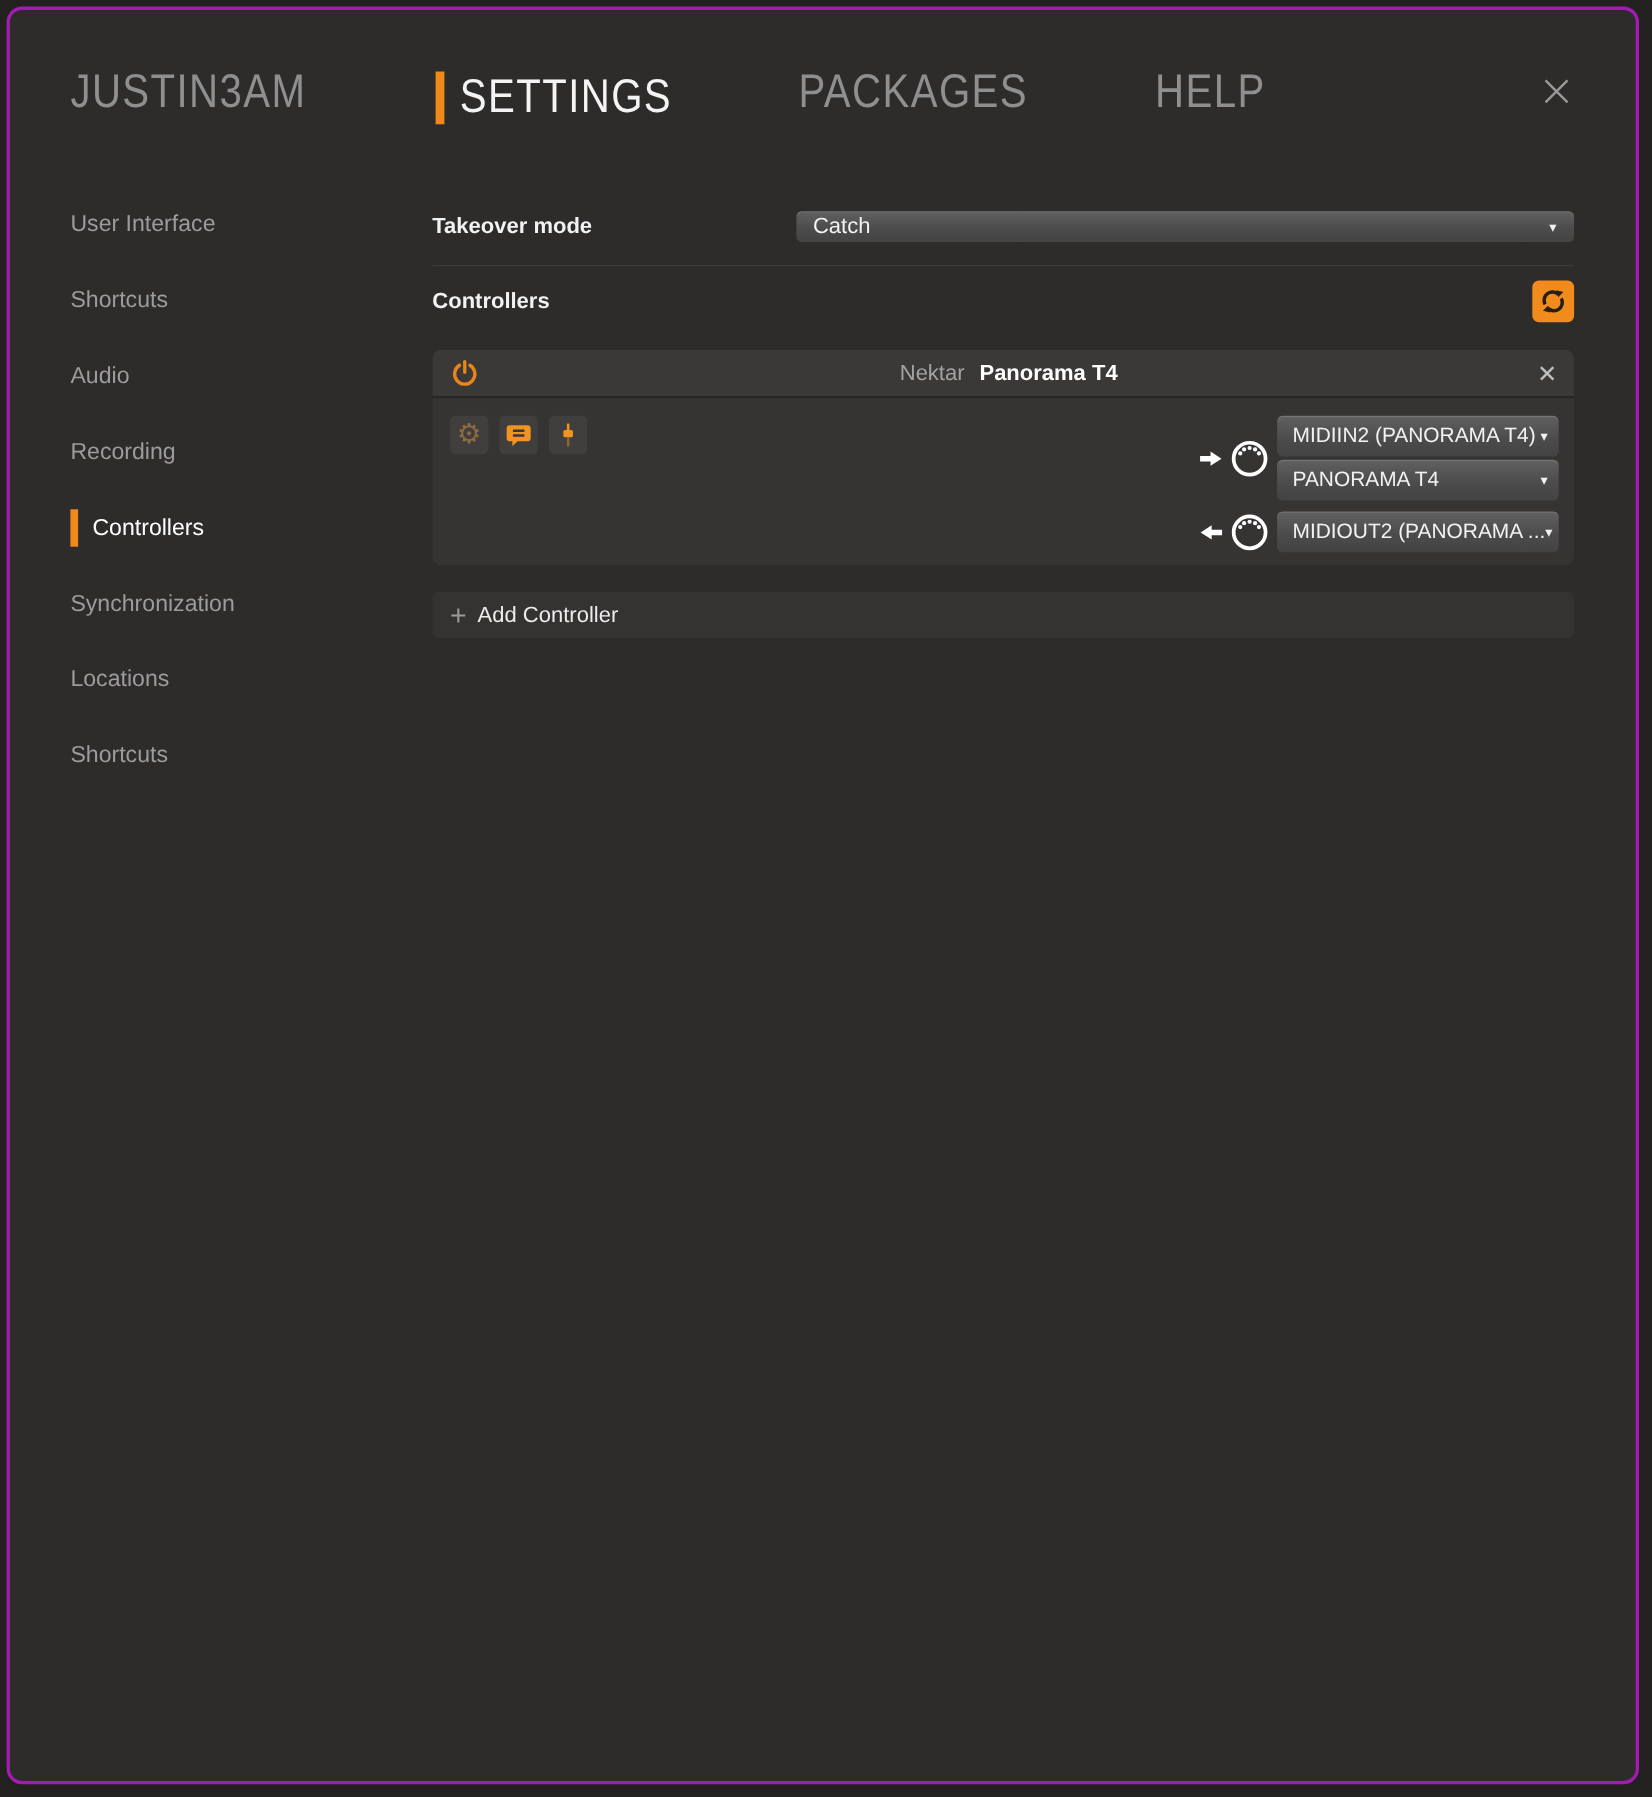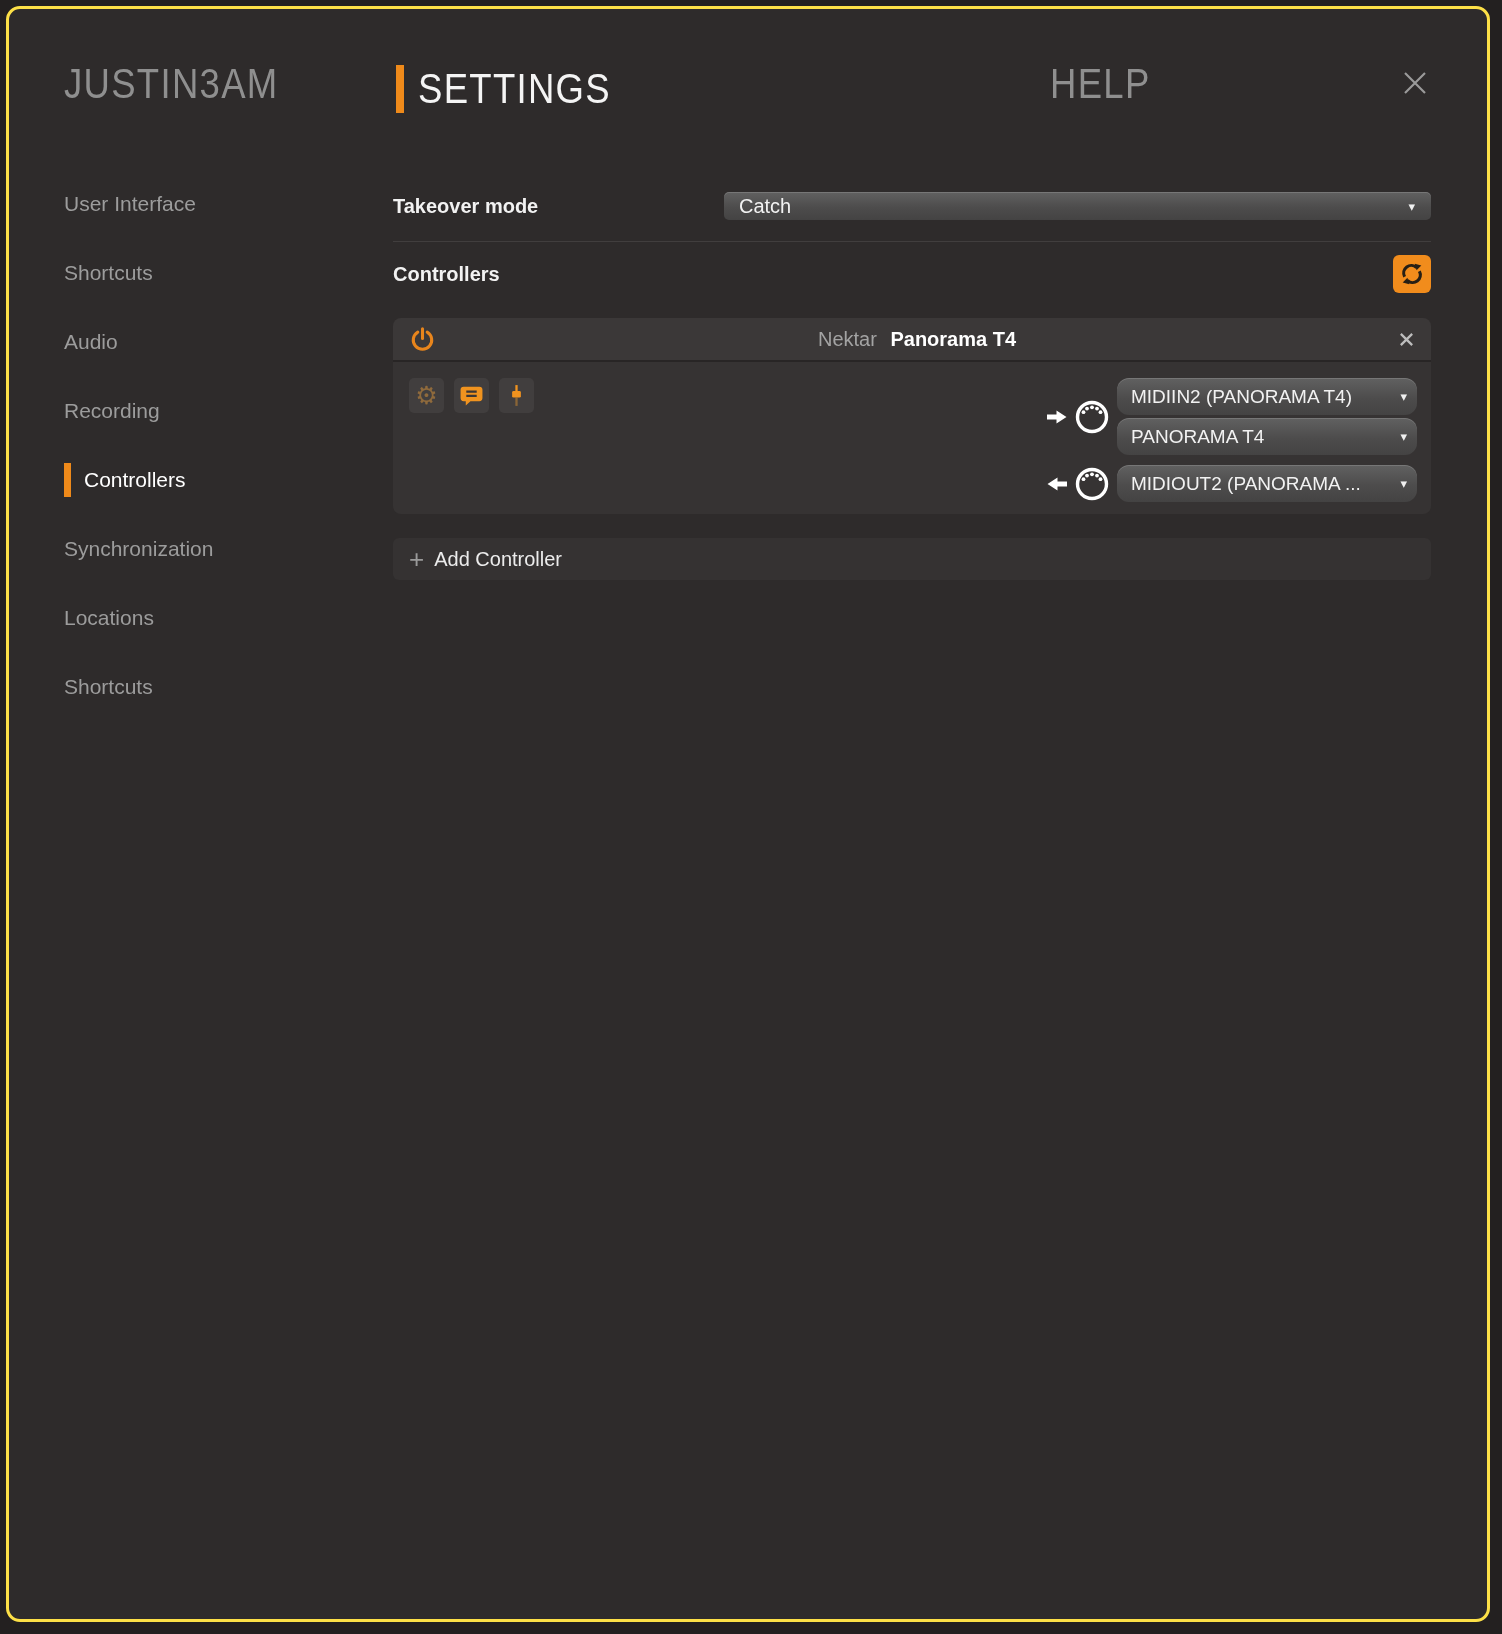--- a/index.html
+++ b/index.html
@@ -1,20 +1,20 @@
 <!DOCTYPE html>
 <html><head>
 <meta charset="utf-8">
 <style>
   * { margin:0; padding:0; box-sizing:border-box; }
   html,body { width:1502px; height:1634px; background:#232020; overflow:hidden;
     font-family:"Liberation Sans", sans-serif; }
 
   .dialog { position:absolute; left:6px; top:6px; width:1484px; height:1616px;
-    background:#2e2b2b; border:3px solid #fde047; border-radius:14px; overflow:hidden; }
+    background:#2e2b2b; border:3px solid #a21caf; border-radius:14px; overflow:hidden; }
 
   
   .nav { position:absolute; left:55px; right:55px; top:44px; height:60px; }
   .nav-item { position:absolute; top:0; height:60px; display:flex; align-items:center;
     cursor:default; }
   .nav-label { font-size:43px; font-weight:300; letter-spacing:1.5px; color:#8f8f8f;
     transform:scaleX(0.85); transform-origin:left center; white-space:nowrap; }
   .nav-brand { left:0; }
   .nav-tab-settings { left:332px;align-items:flex-end; }
   .nav-tab-settings .nav-label { color:#f4f4f4; }
@@ -61,21 +61,21 @@
 
   .icon-btn-row { position:absolute; left:16px; top:16px; display:flex; gap:10px; }
   .icon-btn { width:35px; height:35px; background:#413e3e; border-radius:5px;
     display:flex; align-items:center; justify-content:center; cursor:pointer; }
   .gear-glyph { font-size:25px; color:#8f6a3c; line-height:1; }
 
   .io-col { position:absolute; right:14px; top:16px; }
   .io-group { display:flex; align-items:center; }
   .io-icons { display:flex; align-items:center; gap:6px; margin-right:7px; }
   .dd-stack { display:flex; flex-direction:column; gap:3px; }
-  .dd-port { width:300px; height:37px; font-size:19px; padding:0 10px 0 14px; white-space:nowrap;border-radius:12px; }
+  .dd-port { width:256px; height:37px; font-size:19px; padding:0 10px 0 14px; white-space:nowrap; }
   .io-group-out { margin-top:10px; }
 
   
   .add-row { margin-top:24px; height:42px; background:#353232; border-radius:6px;
     display:flex; align-items:center; padding-left:16px; cursor:pointer; }
   .add-plus { font-size:26px; font-weight:300; color:#9a9a9a; }
   .add-label { font-size:20px; color:#ececec; margin-left:10px; }
 
   svg { display:block; }
 </style>
@@ -84,20 +84,23 @@
 
 <div class="dialog">
 
   <div class="nav">
     <div class="nav-item nav-brand">
       <span class="nav-label">JUSTIN3AM</span>
     </div>
     <div class="nav-item nav-tab-settings">
       <span class="nav-accent-bar"></span>
       <span class="nav-label">SETTINGS</span>
+    </div>
+    <div class="nav-item nav-tab-packages">
+      <span class="nav-label">PACKAGES</span>
     </div>
     <div class="nav-item nav-tab-help">
       <span class="nav-label">HELP</span>
     </div>
     <div class="nav-item nav-close">
       <span>
         <svg width="32" height="32" viewBox="0 0 24 24">
           <path d="M4.5 4.5 L19.5 19.5 M19.5 4.5 L4.5 19.5" stroke="#9a9a9a" stroke-width="1.6" fill="none"></path>
         </svg>
       </span>

